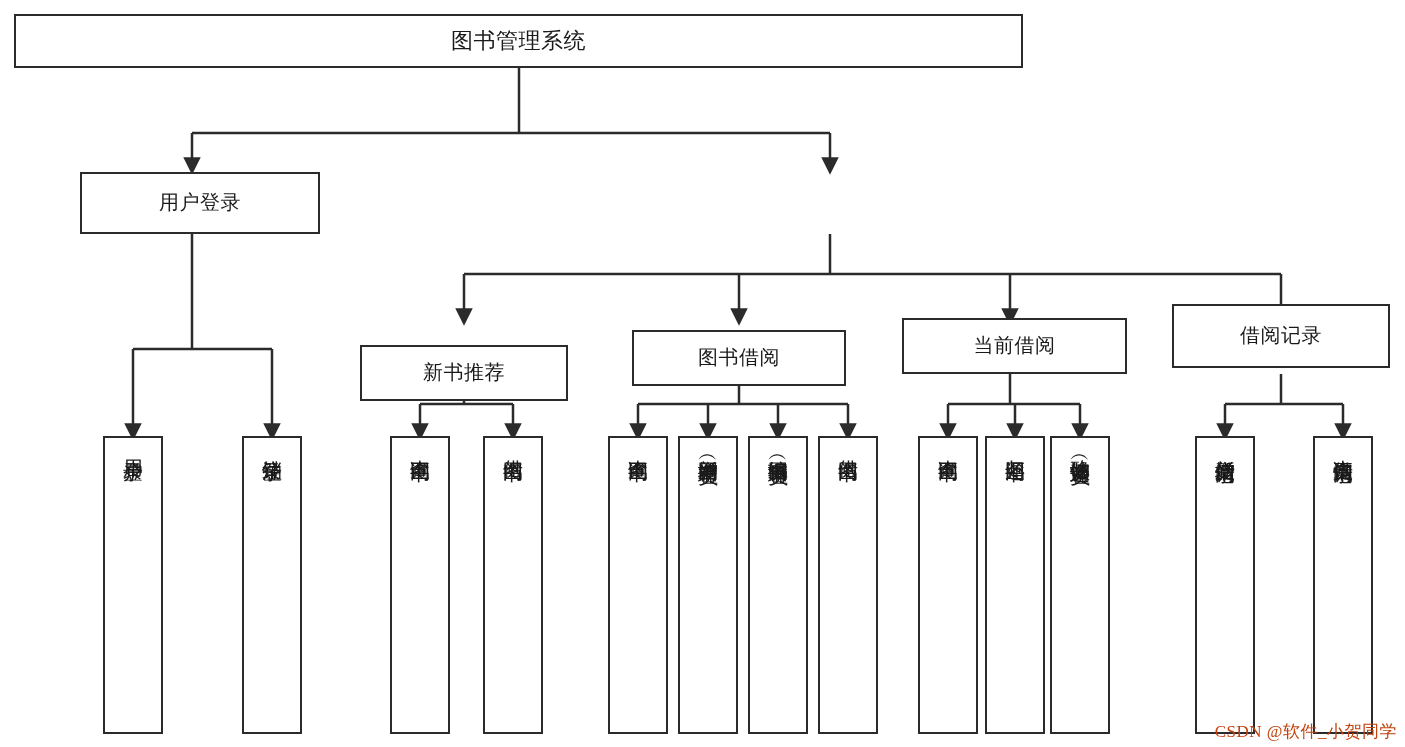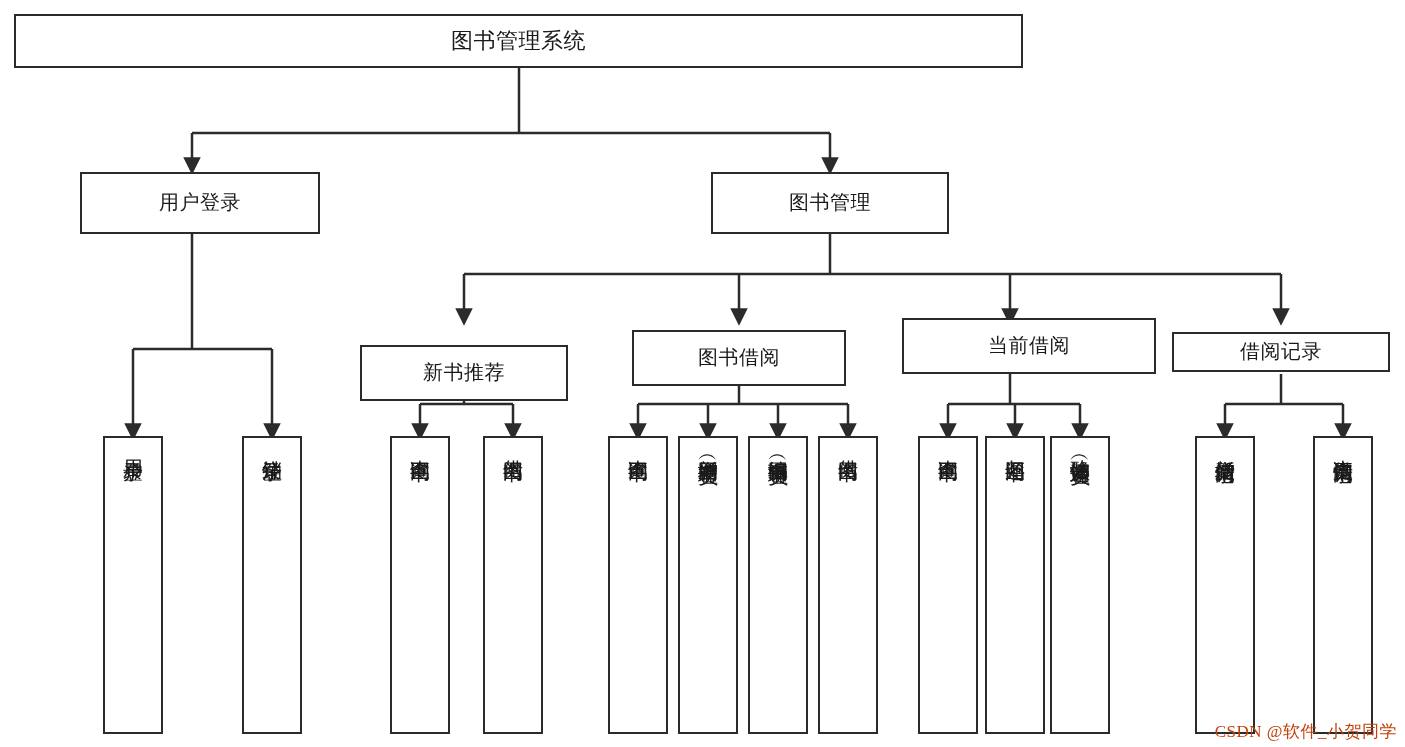--- a/index.html
+++ b/index.html
@@ -126,37 +126,34 @@
   </svg>
 
   <div class="node horiz" id="root-node" style="left:14px; top:14px; width:1009px; height:54px;">
     <span class="lbl">图书管理系统</span>
   </div>
 
   <div class="node horiz lvl2" style="left:80px; top:172px; width:240px; height:62px;">
     <span class="lbl">用户登录</span>
   </div>
 
-  <div class="node horiz lvl2" style="left:711px; top:172px; width:238px; height:62px;">
-    <span class="lbl">图书管理</span>
-  </div>
 
   <div class="node horiz lvl3" style="left:360px; top:318px; width:208px; height:56px;margin-top:27px;">
     <span class="lbl">新书推荐</span>
   </div>
 
   <div class="node horiz lvl3" style="left:632px; top:330px; width:214px; height:56px;">
     <span class="lbl">图书借阅</span>
   </div>
 
-  <div class="node horiz lvl3" style="left:902px; top:318px; width:254px; height:56px;">
+  <div class="node horiz lvl3" style="left:902px; top:318px; width:225px; height:56px;">
     <span class="lbl">当前借阅</span>
   </div>
 
-  <div class="node horiz lvl3" style="left:1172px; top:332px; width:218px; height:40px;">
+  <div class="node horiz lvl3" style="left:1172px; top:304px; width:218px; height:64px;">
     <span class="lbl">借阅记录</span>
   </div>
 
   <div class="node vert leaf" style="left:103px; top:436px; width:60px; height:298px;">
     <span class="lbl">用户登录</span>
   </div>
 
   <div class="node vert leaf" style="left:242px; top:436px; width:60px; height:298px;">
     <span class="lbl">注销登录</span>
   </div>

